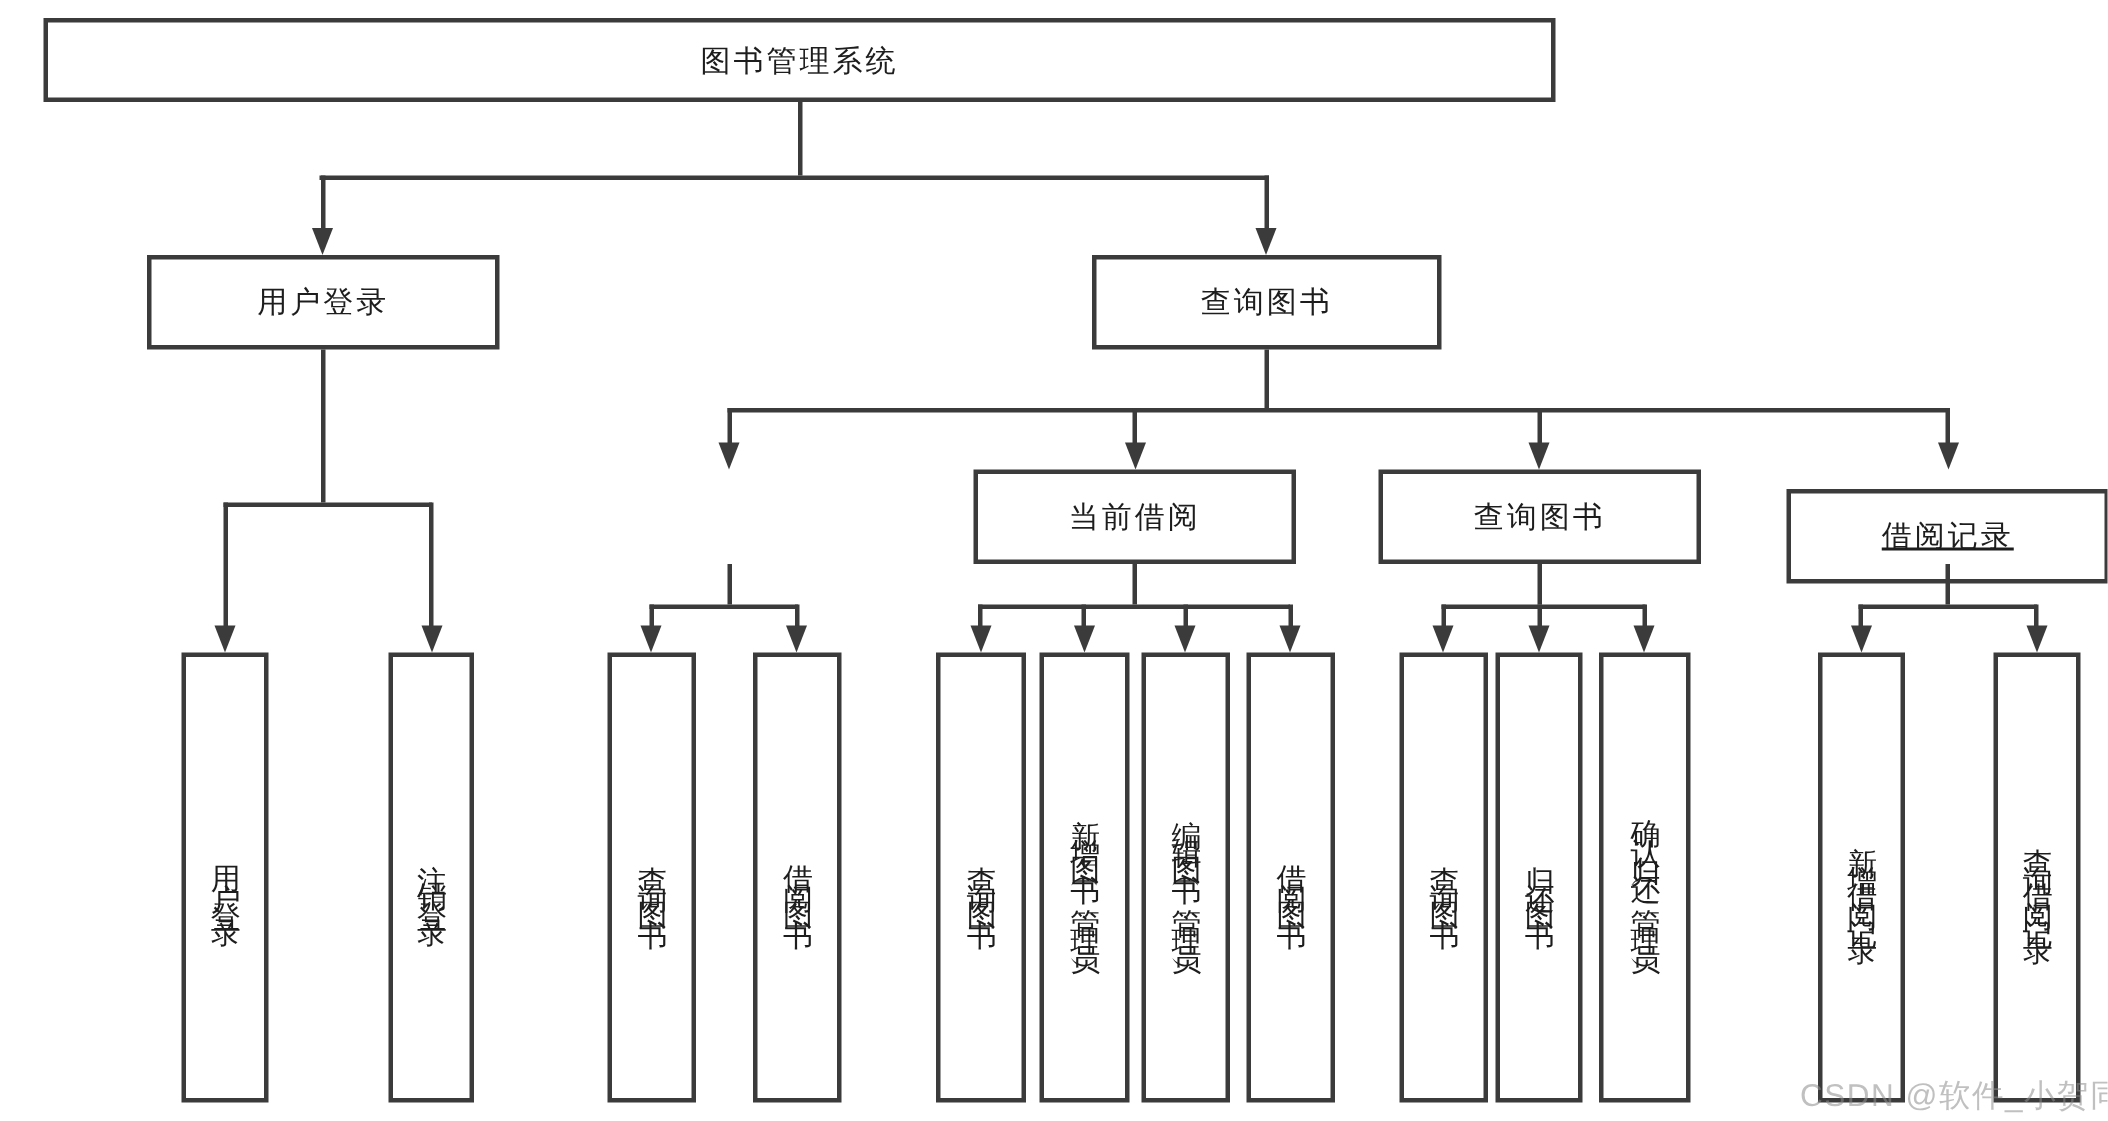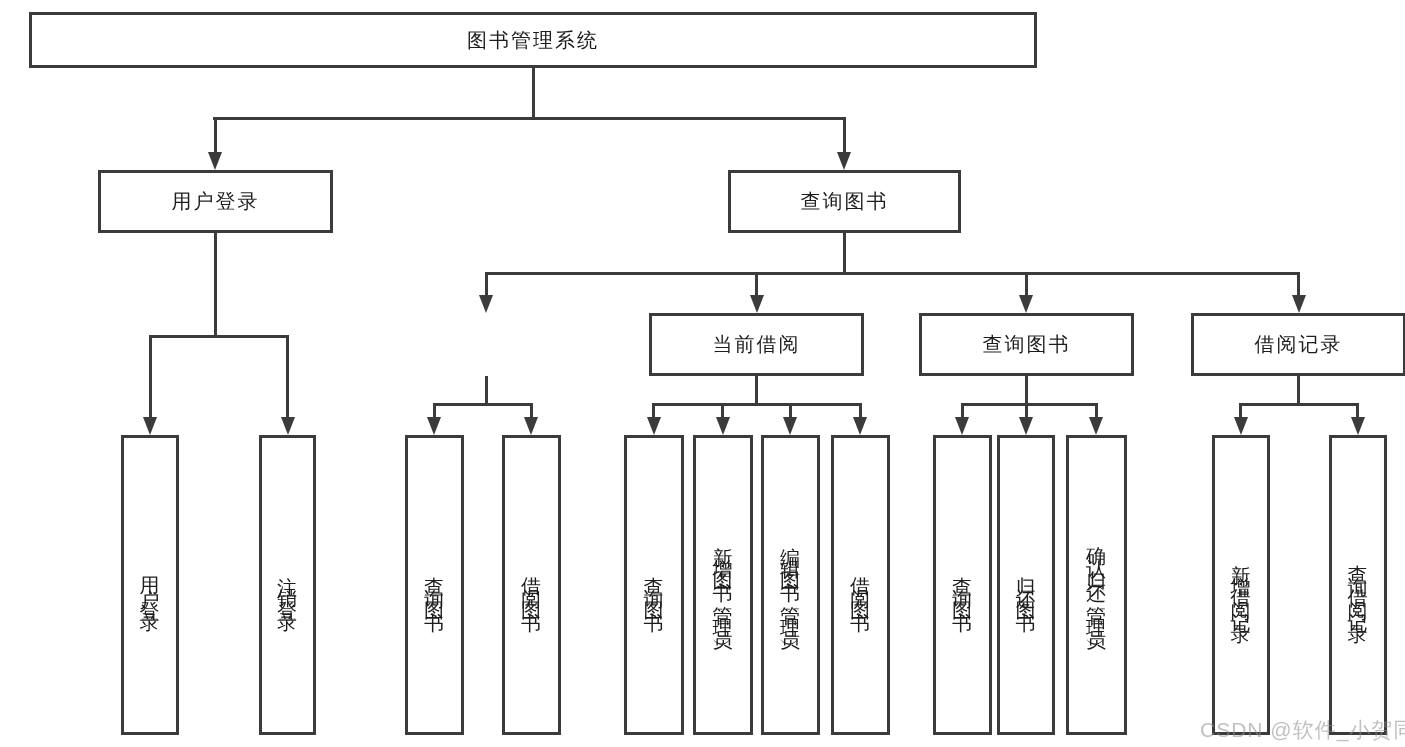--- a/index.html
+++ b/index.html
@@ -33,21 +33,21 @@
 
 <div id="stage">
 
   <div class="box" style="left:13px;top:12px;width:1008px;height:56px;">图书管理系统</div>
 
   <div class="box" style="left:82px;top:170px;width:235px;height:63px;">用户登录</div>
   <div class="box" style="left:712px;top:170px;width:233px;height:63px;">查询图书</div>
 
   <div class="box" style="left:633px;top:313px;width:215px;height:63px;">当前借阅</div>
   <div class="box" style="left:903px;top:313px;width:215px;height:63px;">查询图书</div>
-  <div class="box" style="left:1175px;top:313px;width:215px;height:63px;">借阅记录</div>
+  <div class="box" style="left:1175px;top:326px;width:215px;height:63px;text-decoration:underline;">借阅记录</div>
 
   <div class="box vbox" style="left:105px;top:435px;width:58px;height:300px;">用户登录</div>
   <div class="box vbox" style="left:243px;top:435px;width:57px;height:300px;">注销登录</div>
 
   <div class="box vbox" style="left:389px;top:435px;width:59px;height:300px;">查询图书</div>
   <div class="box vbox" style="left:486px;top:435px;width:59px;height:300px;">借阅图书</div>
 
   <div class="box vbox" style="left:608px;top:435px;width:60px;height:300px;">查询图书</div>
   <div class="box vbox" style="left:677px;top:435px;width:60px;height:300px;">新增图书（管理员）</div>
   <div class="box vbox" style="left:745px;top:435px;width:59px;height:300px;">编辑图书（管理员）</div>

